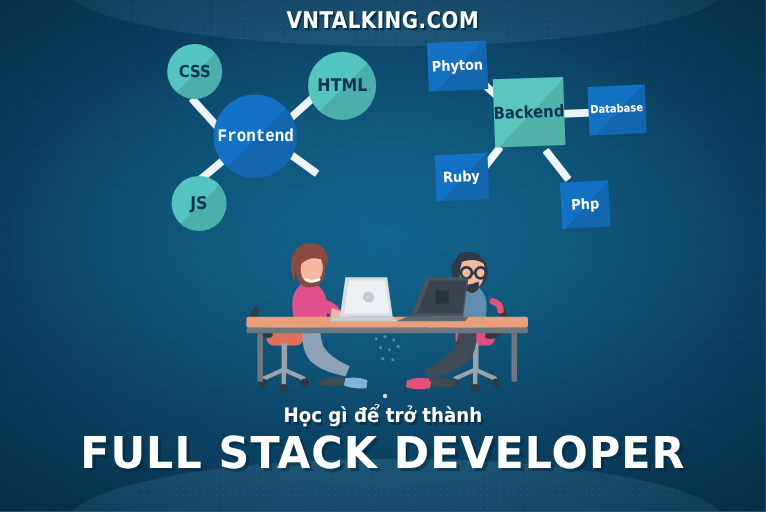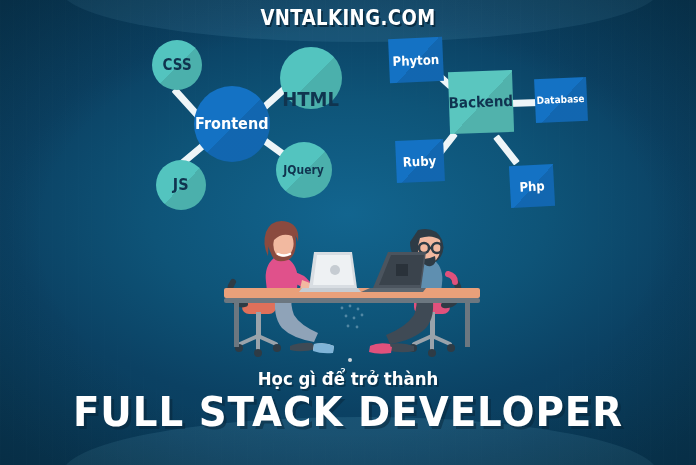--- a/index.html
+++ b/index.html
@@ -212,34 +212,30 @@
     <div class="link" style="left:205px; top:120px; width:46px; transform: rotate(-132deg);"></div>
     <div class="link" style="left:255px; top:112px; width:46px; transform: rotate(-42deg);"></div>
     <div class="link" style="left:256px; top:131px; width:40px; transform: rotate(36deg);"></div>
     <div class="link" style="left:208px; top:138px; width:46px; transform: rotate(140deg);"></div>
 
     <div class="node circle teal" style="left:152px; top:40px; width:50px; height:50px; font-size:15px;text-align:center;">
       <span class="shade"></span>
       <span class="lbl">CSS</span>
     </div>
 
-    <div class="node circle teal" style="left:280px; top:47px; width:62px; height:62px; font-size:20px;align-items:flex-end;">
+    <div class="node circle teal" style="left:280px; top:47px; width:62px; height:62px; font-size:16px;">
       <span class="shade"></span>
       <span class="lbl">HTML</span>
     </div>
 
-    <div class="node circle blue" style="left:194px; top:86px; width:76px; height:76px; font-size:16px; z-index:6;">
+    <div class="node circle blue" style="left:194px; top:86px; width:76px; height:76px; font-size:16px; z-index:6;font-family:Liberation Mono, monospace;">
       <span class="shade"></span>
       <span class="lbl">Frontend</span>
     </div>
 
-    <div class="node circle teal" style="left:276px; top:142px; width:56px; height:56px; font-size:12px;">
-      <span class="shade"></span>
-      <span class="lbl">JQuery</span>
-    </div>
 
     <div class="node circle teal" style="left:156px; top:160px; width:50px; height:50px; font-size:16px;text-align:right;">
       <span class="shade"></span>
       <span class="lbl">JS</span>
     </div>
 
     <div class="link" style="left:451px; top:83px; width:26px; transform: rotate(-138deg);"></div>
     <div class="link" style="left:508px; top:100px; width:32px; transform: rotate(-2deg);"></div>
     <div class="link" style="left:496px; top:133px; width:34px; transform: rotate(52deg);"></div>
     <div class="link" style="left:455px; top:130px; width:30px; transform: rotate(128deg);"></div>

